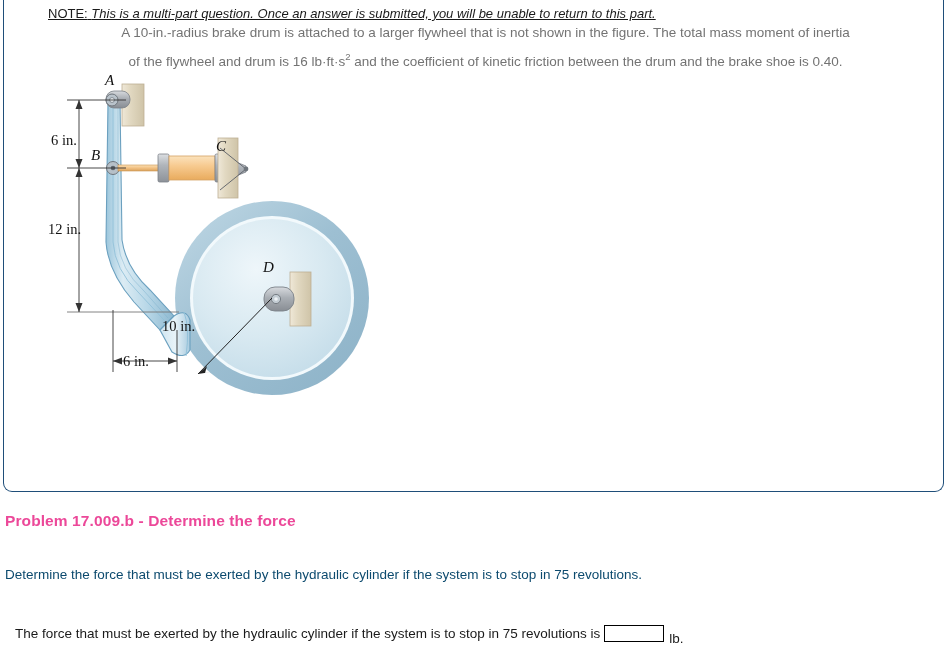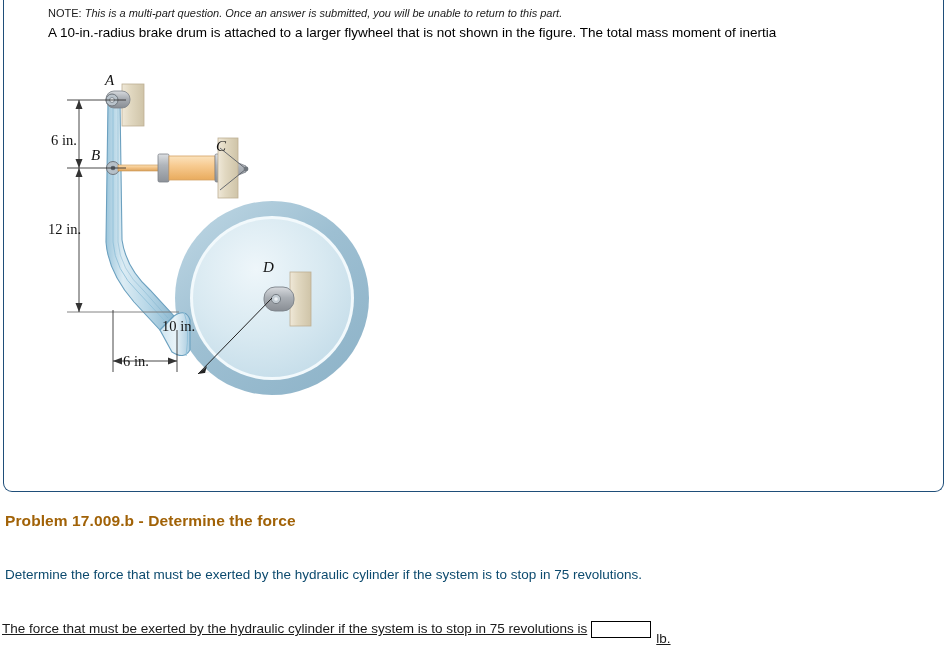--- a/index.html
+++ b/index.html
@@ -30,31 +30,33 @@
     background: #ffffff;
   }
 
   #note-block {
     position: absolute;
     left: 44px;
     top: 18px;
     width: 875px;
   }
   .note-line {
-    font-size: 11px;
+    font-size: 13px;
     line-height: 19px;
     color: #1a1a1a;
     white-space: nowrap;
+    text-decoration: underline;
   }
   .note-label { font-style: normal; }
   .note-italic { font-style: italic; }
   .note-para {
     font-size: 13.5px;
     line-height: 20px;
-    color: #000000;
+    color: #737373;
+    text-align: center;
   }
   .sup { font-size: 9.5px; vertical-align: super; }
 
   
   #figure {
     position: absolute;
     left: 30px;
     top: 86px;
     width: 400px;
     height: 350px;
@@ -62,38 +64,37 @@
   #figure svg { display: block; }
 
   
   #problem-heading {
     position: absolute;
     left: 5px;
     top: 512px;
     font-size: 15.5px;
     font-weight: bold;
     letter-spacing: 0.1px;
-    color: #a16207;
+    color: #ec4899;
   }
   #prompt-text {
     position: absolute;
     left: 5px;
     top: 567px;
     font-size: 13.5px;
     color: #0c4a6e;
   }
   #answer-row {
     position: absolute;
-    left: 2px;
+    left: 15px;
     top: 621px;
     display: flex;
-    align-items: flex-start;
+    align-items: center;
     font-size: 13.5px;
     color: #1a1a1a;
-    text-decoration: underline;
   }
   #answer-input {
     width: 60px;
     height: 17px;
     border: 1.3px solid #000000;
     background: #ffffff;
     margin: 0 4px 0 4px;
     padding: 0 2px;
     font-family: "Liberation Sans", sans-serif;
     font-size: 12px;
@@ -106,20 +107,23 @@
 <body>
 
 <div id="question-panel">
 
   <div id="note-block">
     <div class="note-line">
       <span class="note-label">NOTE:</span>
       <span class="note-italic">This is a multi-part question. Once an answer is submitted, you will be unable to return to this part.</span>
     </div>
     <div class="note-para">A 10-in.-radius brake drum is attached to a larger flywheel that is not shown in the figure. The total mass moment of inertia</div>
+    <div class="note-para" style="margin-top:4px;">
+      <span>of the flywheel and drum is 16 lb·ft·s</span><span class="sup">2</span><span> and the coefficient of kinetic friction between the drum and the brake shoe is 0.40.</span>
+    </div>
   </div>
 
   <div id="figure">
     <svg width="400" height="350" viewBox="0 0 400 350" xmlns="http://www.w3.org/2000/svg">
       <defs>
         <radialGradient id="gDrumFace" cx="40%" cy="32%" r="78%">
           <stop offset="0%" stop-color="#eef6fa"></stop>
           <stop offset="55%" stop-color="#d8e9f1"></stop>
           <stop offset="100%" stop-color="#c2dbe8"></stop>
         </radialGradient>

